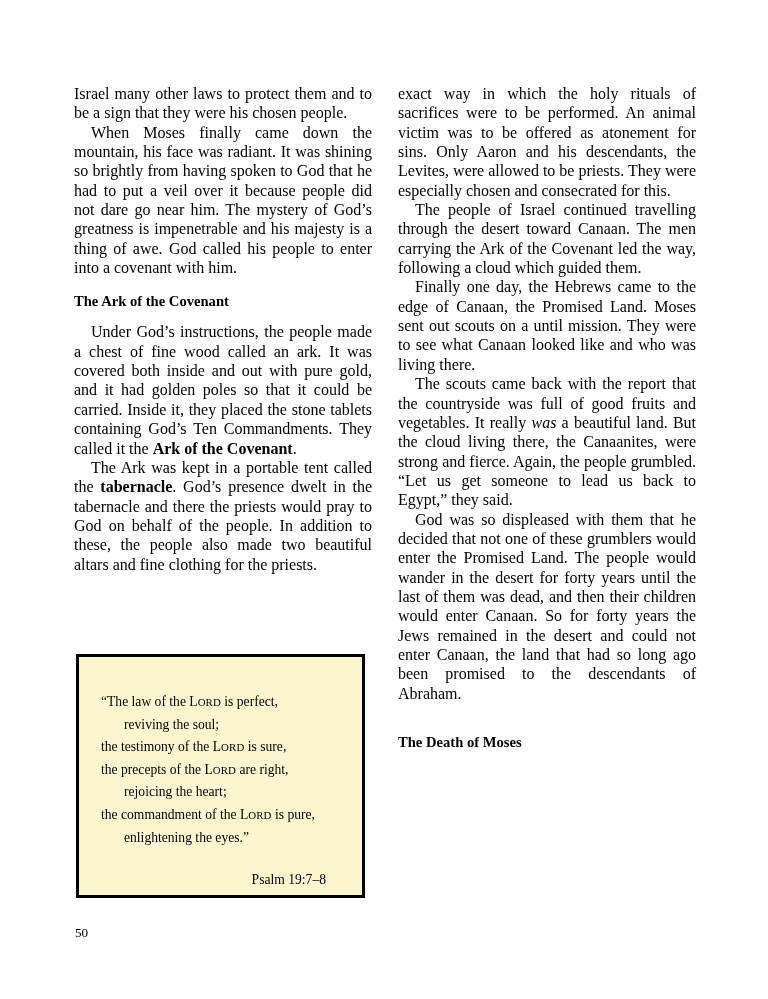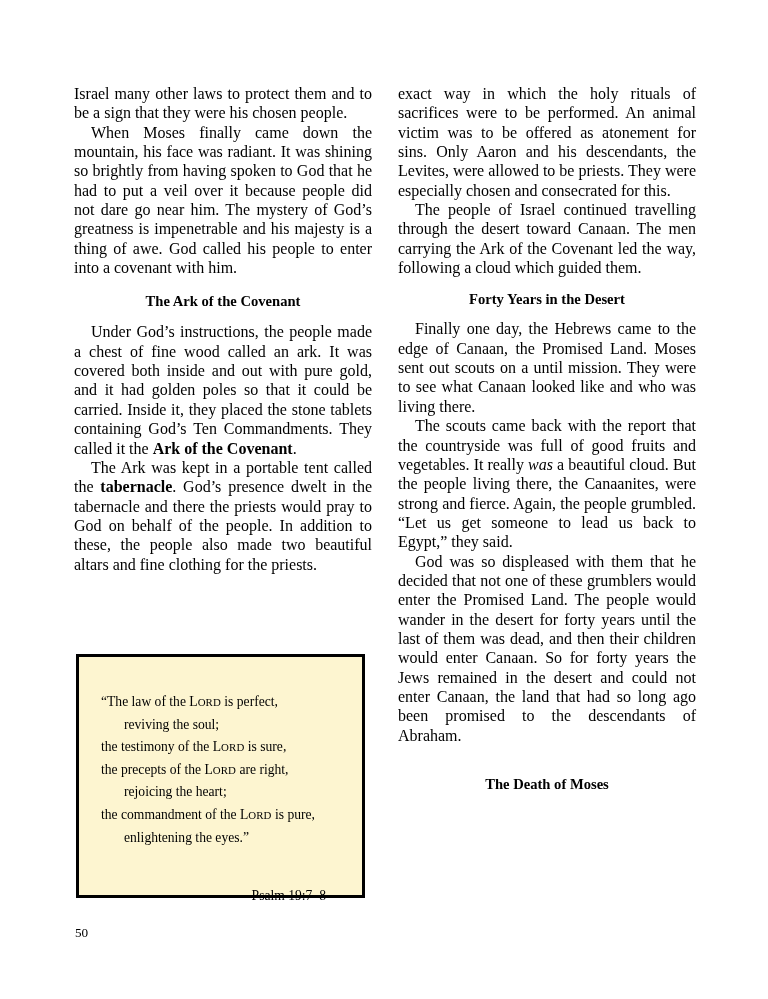--- a/index.html
+++ b/index.html
@@ -51,21 +51,21 @@
     hyphens: manual;
   }
 
   p.para.noindent {
     text-indent: 0;
   }
 
   h2.section-heading {
     margin: 0;
     padding: 15px 0 12px 0;
-    text-align: center;
+    text-align: left;
     font-size: 14.6px;
     line-height: 18px;
     font-weight: bold;
   }
 
   h2.section-heading.tight {
     padding-top: 13px;
     padding-bottom: 11px;
   }
 
@@ -102,21 +102,21 @@
   }
   .verse-line {
     font-size: 13.6px;
     line-height: 22.6px;
     white-space: nowrap;
   }
   .verse-line.indent {
     padding-left: 23px;
   }
   .citation {
-    margin-top: 38px;
+    margin-top: 22px;
     text-align: right;
     padding-right: 16px;
     font-size: 13.6px;
     line-height: 18px;
   }
 
   .page-number {
     position: absolute;
     left: 75px;
     top: 925px;
@@ -145,25 +145,24 @@
 
 
     </div>
 
     <div class="column">
 
       <p class="para noindent">exact way in which the holy rituals of sacrifices were to be performed. An animal victim was to be offered as atonement for sins. Only Aaron and his descendants, the Levites, were allowed to be priests. They were especially chosen and consecrated for this.</p>
 
       <p class="para">The people of Israel continued travelling through the desert toward Canaan. The men carrying the Ark of the Covenant led the way, following a cloud which guided them.</p>
 
-      <h2 class="section-heading tight">Forty Years in the Desert</h2>
 
       <p class="para">Finally one day, the Hebrews came to the edge of Canaan, the Promised Land. Moses sent out scouts on a until mission. They were to see what Canaan looked like and who was living there.</p>
 
-      <p class="para"><span>The scouts came back with the report that the countryside was full of good fruits and vegetables. It really </span><span class="ital">was</span><span> a beautiful cloud. But the people living there, the Canaanites, were strong and fierce. Again, the people grumbled. “Let us get someone to lead us back to Egypt,” they said.</span></p>
+      <p class="para"><span>The scouts came back with the report that the countryside was full of good fruits and vegetables. It really </span><span class="ital">was</span><span> a beautiful land. But the cloud living there, the Canaanites, were strong and fierce. Again, the people grumbled. “Let us get someone to lead us back to Egypt,” they said.</span></p>
 
       <p class="para">God was so displeased with them that he decided that not one of these grumblers would enter the Promised Land. The people would wander in the desert for forty years until the last of them was dead, and then their children would enter Canaan. So for forty years the Jews remained in the desert and could not enter Canaan, the land that had so long ago been promised to the descendants of Abraham.</p>
 
       <h2 class="section-heading wide">The Death of Moses</h2>
 
 
 
     </div>
   </div>
 

